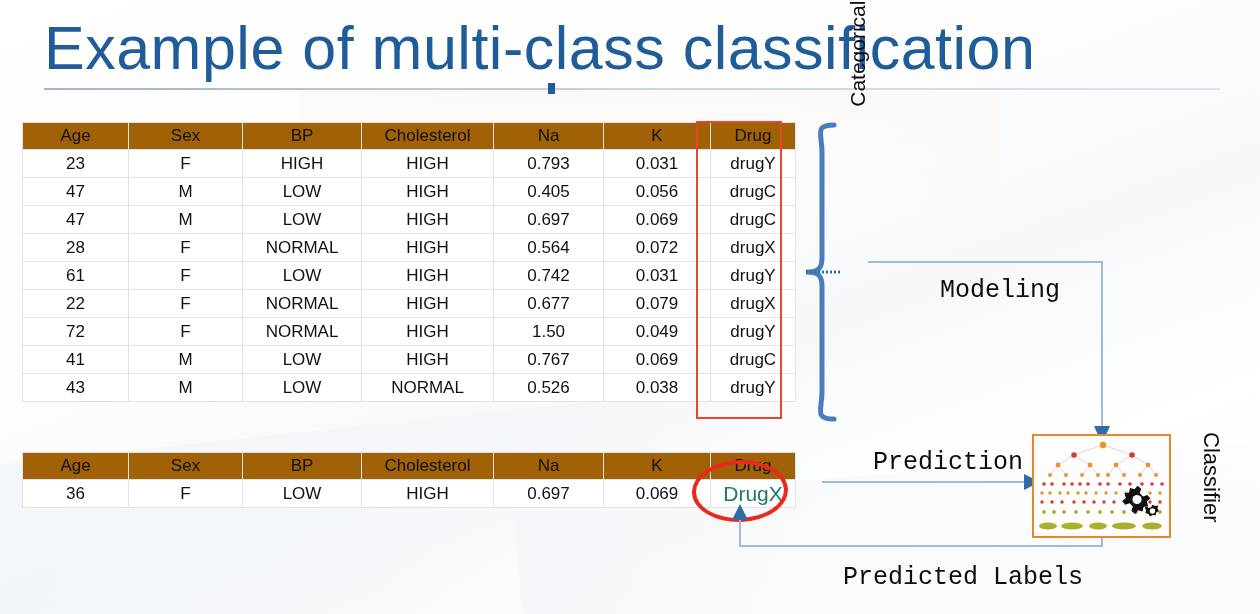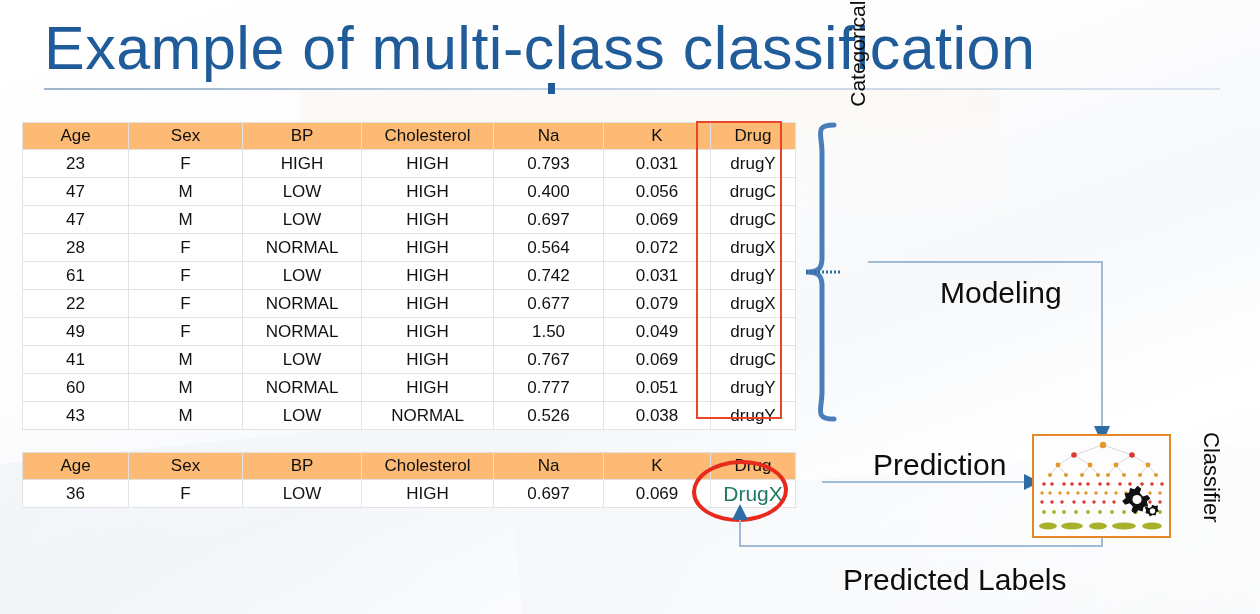--- a/index.html
+++ b/index.html
@@ -63,21 +63,21 @@
   }
   .dtable td, .dtable th {
     border: 1px solid #e3e3e3;
     text-align: center;
     font-weight: 400;
     padding: 0;
     height: 27px;
     background: #ffffff;
   }
   .dtable thead th {
-    background: #fdba74;
+    background: #a16207;
     border-color: #e1e1e1;
     height: 26px;
   }
   #table-main { left: 22px; top: 122px; width: 773px; }
   #table-pred { left: 22px; top: 452px; width: 773px; }
 
   .col-age  { width: 106px; }
   .col-sex  { width: 114px; }
   .col-bp   { width: 119px; }
   .col-chol { width: 132px; }
@@ -125,23 +125,24 @@
   }
 
   
   .conn { position: absolute; pointer-events: none; }
   #conn-modeling  { left: 866px; top: 258px;  width: 250px; height: 190px; }
   #conn-prediction{ left: 820px; top: 470px;  width: 222px; height: 24px; }
   #conn-feedback  { left: 726px; top: 500px;  width: 400px; height: 62px; }
 
   .arrow-label {
     position: absolute;
-    font-size: 30px;
+    font-size: 25px;
     color: #0d0d0d;
     white-space: nowrap;
+    font-family: Liberation Mono, monospace;
   }
   #label-modeling  { left: 940px;  top: 276px; }
   #label-prediction{ left: 873px;  top: 448px; text-align: center; }
   #label-predicted { left: 843px;  top: 563px; }
 
   
   #classifier-box {
     position: absolute;
     left: 1032px; top: 434px;
     width: 139px; height: 104px;
@@ -203,21 +204,21 @@
         <td>HIGH</td>
         <td>0.793</td>
         <td>0.031</td>
         <td>drugY</td>
       </tr>
       <tr>
         <td>47</td>
         <td>M</td>
         <td>LOW</td>
         <td>HIGH</td>
-        <td>0.400</td>
+        <td>0.405</td>
         <td>0.056</td>
         <td>drugC</td>
       </tr>
       <tr>
         <td>47</td>
         <td>M</td>
         <td>LOW</td>
         <td>HIGH</td>
         <td>0.697</td>
         <td>0.069</td>
@@ -244,45 +245,36 @@
       <tr>
         <td>22</td>
         <td>F</td>
         <td>NORMAL</td>
         <td>HIGH</td>
         <td>0.677</td>
         <td>0.079</td>
         <td>drugX</td>
       </tr>
       <tr>
-        <td>49</td>
+        <td>72</td>
         <td>F</td>
         <td>NORMAL</td>
         <td>HIGH</td>
         <td>1.50</td>
         <td>0.049</td>
         <td>drugY</td>
       </tr>
       <tr>
         <td>41</td>
         <td>M</td>
         <td>LOW</td>
         <td>HIGH</td>
         <td>0.767</td>
         <td>0.069</td>
         <td>drugC</td>
-      </tr>
-      <tr>
-        <td>60</td>
-        <td>M</td>
-        <td>NORMAL</td>
-        <td>HIGH</td>
-        <td>0.777</td>
-        <td>0.051</td>
-        <td>drugY</td>
       </tr>
       <tr>
         <td>43</td>
         <td>M</td>
         <td>LOW</td>
         <td>NORMAL</td>
         <td>0.526</td>
         <td>0.038</td>
         <td>drugY</td>
       </tr>

